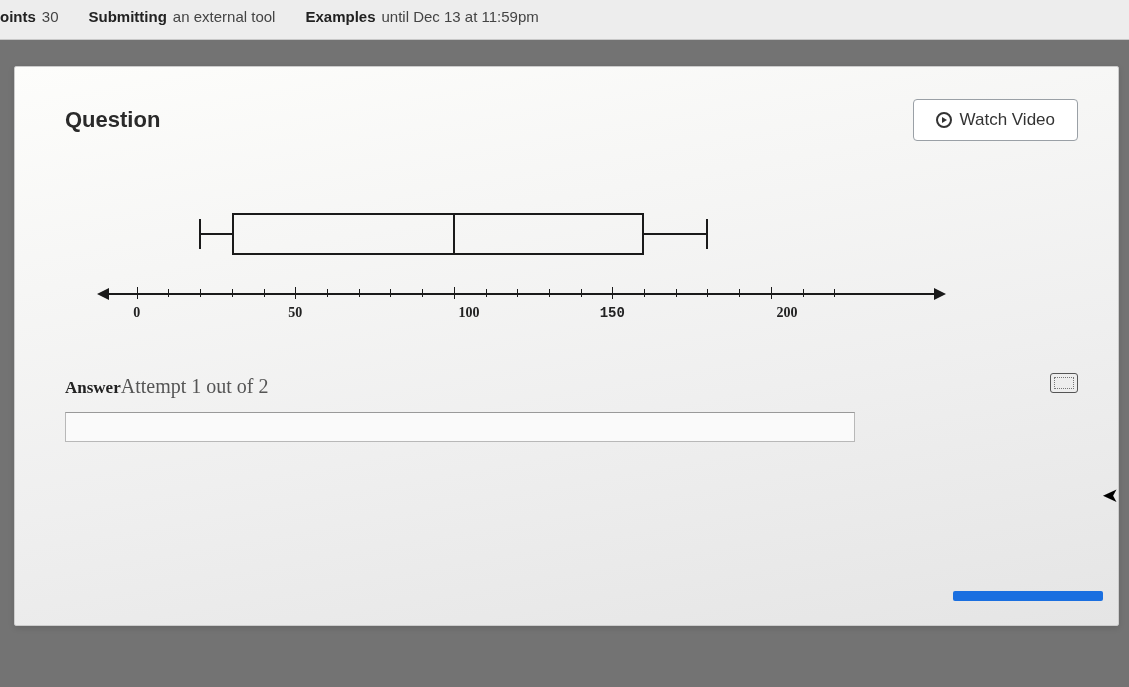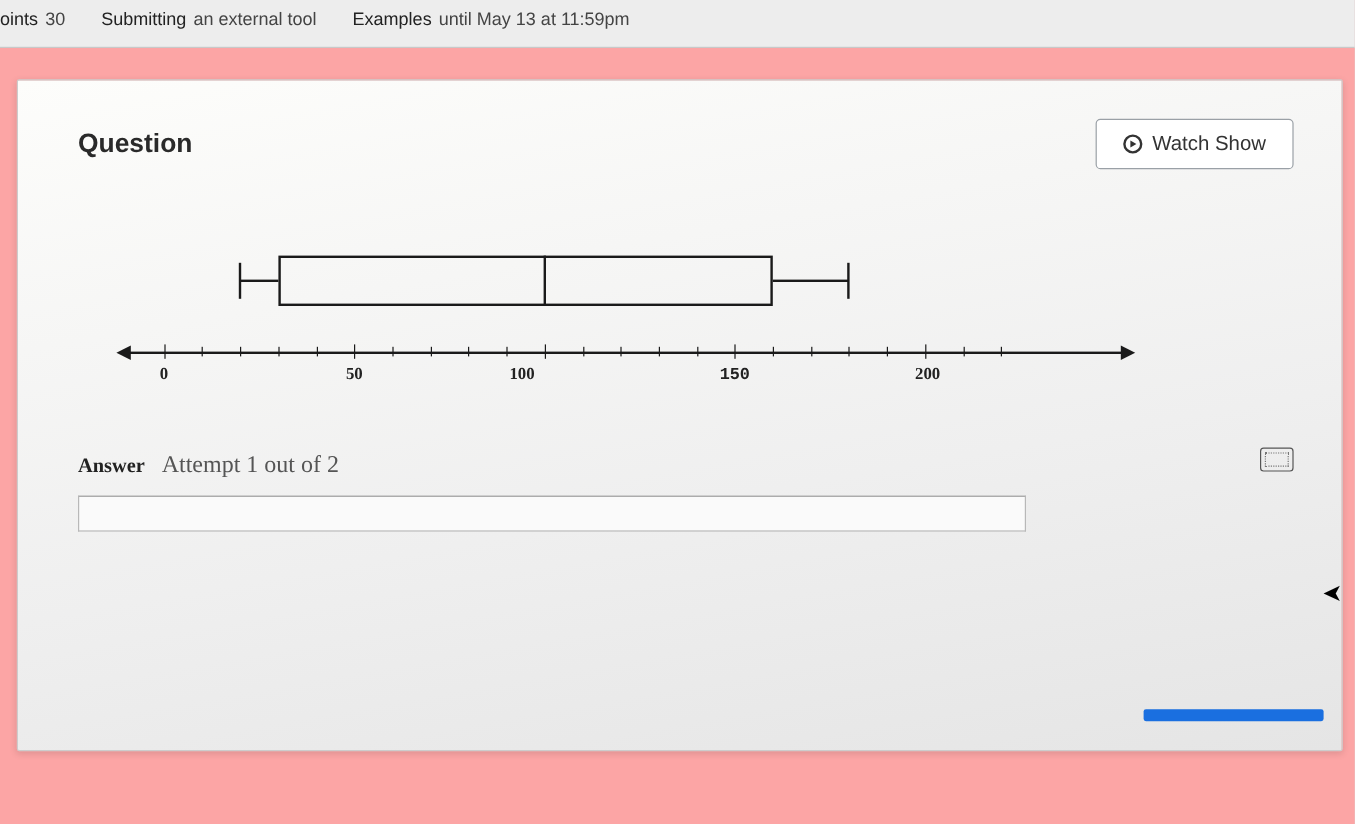--- a/index.html
+++ b/index.html
@@ -16,21 +16,21 @@
     background: #ededed;
     border-bottom: 1px solid #c8c8c8;
     height: 40px;
     padding: 8px 16px 0 0;
     font-size: 15px;
     color: #333;
     display: flex;
     gap: 30px;
   }
   .top-bar .group { display:flex; gap:6px; align-items:baseline;}
-  .top-bar .bold { font-weight: 400; color:#222;}
+  .top-bar .bold { font-weight: 700; color:#222;}
   .top-bar .light { font-weight:400; color:#444;}
   .layout { display:flex; height: calc(100% - 40px); }
   .left-rail {
     width: 72px;
     background: linear-gradient(#e8e8e8,#e2e2e2);
     border-right: 1px solid #c9c9c9;
     position: relative;
   }
   .rail-pill {
     position:absolute; left:20px; width:36px; height:70px;
@@ -39,21 +39,21 @@
   .rail-pill.p1 { top: 60px; }
   .rail-pill.p2 { top: 260px; height:20px; width:44px; left:14px; background:#bfc3c6;}
   .rail-pill.active { top: 380px; height:30px; width:50px; left:0; background:#8fb8e8; border-radius:0 4px 4px 0;}
   .logout {
     position:absolute; bottom:140px; left:0; width:100%; text-align:center;
     font-size:12px; color:#555;
   }
   .content-wrap {
     flex:1;
     padding: 26px 10px 0 14px;
-    background: #fca5a5;
+    background: #737373;
     position: relative;
   }
   .card {
     background: linear-gradient(170deg,#fdfdfb 0%,#efefef 60%,#e5e5e5 100%);
     border:1px solid #ccc;
     border-radius:2px;
     padding: 32px 40px 30px 50px;
     min-height: 560px;
     box-shadow: 0 2px 6px rgba(0,0,0,.12);
   }
@@ -87,21 +87,21 @@
   .tick { position:absolute; top:0; width:1px; height:12px; background:#1a1a1a;}
   .tick.minor { height:8px; top:2px;}
   .tick-label { position:absolute; top:18px; transform:translateX(-50%); font-size:14px; font-weight:600; color:#222; font-family:Georgia,serif;}
   
   .boxplot { position:absolute; top:30px; height:60px;}
   .whisker-line { position:absolute; top:30px; height:2px; background:#1a1a1a;}
   .cap { position:absolute; top:16px; width:2px; height:30px; background:#1a1a1a;}
   .box { position:absolute; top:10px; height:42px; border:2px solid #1a1a1a; background:transparent;}
   .median { position:absolute; top:10px; width:2px; height:42px; background:#1a1a1a;}
   
-  .answer-row { display:flex; align-items:baseline; gap:14px; margin-top:8px;}
+  .answer-row { display:flex; align-items:baseline; margin-top:8px;}
   .answer-label { font-weight:700; font-size:17px; font-family:Georgia,serif;}
   .attempt { font-size:20px; color:#555; font-family:Georgia,serif;}
   .kbd-ico {
     margin-left:auto; width:28px; height:20px; border:1.5px solid #555; border-radius:3px;
     position:relative;
   }
   .kbd-ico::before { content:""; position:absolute; inset:3px; border:1px dotted #777;}
   .answer-input {
     width: 78%; height: 30px; margin-top:14px;
     border:1px solid #b8b8b8; border-top-color:#999;
@@ -123,67 +123,67 @@
   <div class="group">
     <span class="bold">oints</span>
     <span class="light">30</span>
   </div>
   <div class="group">
     <span class="bold">Submitting</span>
     <span class="light">an external tool</span>
   </div>
   <div class="group">
     <span class="bold">Examples</span>
-    <span class="light">until May 13 at 11:59pm</span>
+    <span class="light">until Dec 13 at 11:59pm</span>
   </div>
 </div>
 
 <div class="layout">
 
   <div class="content-wrap">
     <div class="card">
 
       <div class="q-header">
         <div class="q-title">Question</div>
         <button class="btn">
           <span class="play-ico"></span>
-          <span>Watch Show</span>
+          <span>Watch Video</span>
         </button>
       </div>
 
 
       <div class="plot-zone">
         <div class="axis"></div>
         <div class="ticks" id="ticks">
             <div class="tick" style="left: 31.7083px;"></div>
             <div class="tick-label" style="left: 31.7083px;">0</div>
             <div class="tick minor" style="left: 63.4167px;"></div>
             <div class="tick minor" style="left: 95.125px;"></div>
             <div class="tick minor" style="left: 126.833px;"></div>
             <div class="tick minor" style="left: 158.542px;"></div>
             <div class="tick" style="left: 190.25px;"></div>
             <div class="tick-label" style="left: 190.25px;">50</div>
             <div class="tick minor" style="left: 221.958px;"></div>
             <div class="tick minor" style="left: 253.667px;"></div>
             <div class="tick minor" style="left: 285.375px;"></div>
             <div class="tick minor" style="left: 317.083px;"></div>
             <div class="tick" style="left: 348.792px;"></div>
-            <div class="tick-label" style="left: 330px;">100</div>
+            <div class="tick-label" style="left: 364px;">100</div>
             <div class="tick minor" style="left: 380.5px;"></div>
             <div class="tick minor" style="left: 412.208px;"></div>
             <div class="tick minor" style="left: 443.917px;"></div>
             <div class="tick minor" style="left: 475.625px;"></div>
             <div class="tick" style="left: 507.333px;"></div>
             <div class="tick-label" style="left: 507.333px; font-family: Liberation Mono, monospace;">150</div>
             <div class="tick minor" style="left: 539.042px;"></div>
             <div class="tick minor" style="left: 570.75px;"></div>
             <div class="tick minor" style="left: 602.458px;"></div>
             <div class="tick minor" style="left: 634.167px;"></div>
             <div class="tick" style="left: 665.875px;"></div>
-            <div class="tick-label" style="left: 668px;">200</div>
+            <div class="tick-label" style="left: 682px;">200</div>
             <div class="tick minor" style="left: 697.583px;"></div>
             <div class="tick minor" style="left: 729.292px;"></div>
           </div>
         <div class="boxplot" id="boxplot">
             <div class="whisker-line" style="left: 95.125px; width: 31.7083px;"></div>
             <div class="whisker-line" style="left: 539.042px; width: 63.4167px;"></div>
             <div class="cap" style="left: 94.125px;"></div>
             <div class="cap" style="left: 601.458px;"></div>
             <div class="box" style="left: 126.833px; width: 412.208px;"></div>
             <div class="median" style="left: 347.792px;"></div>

